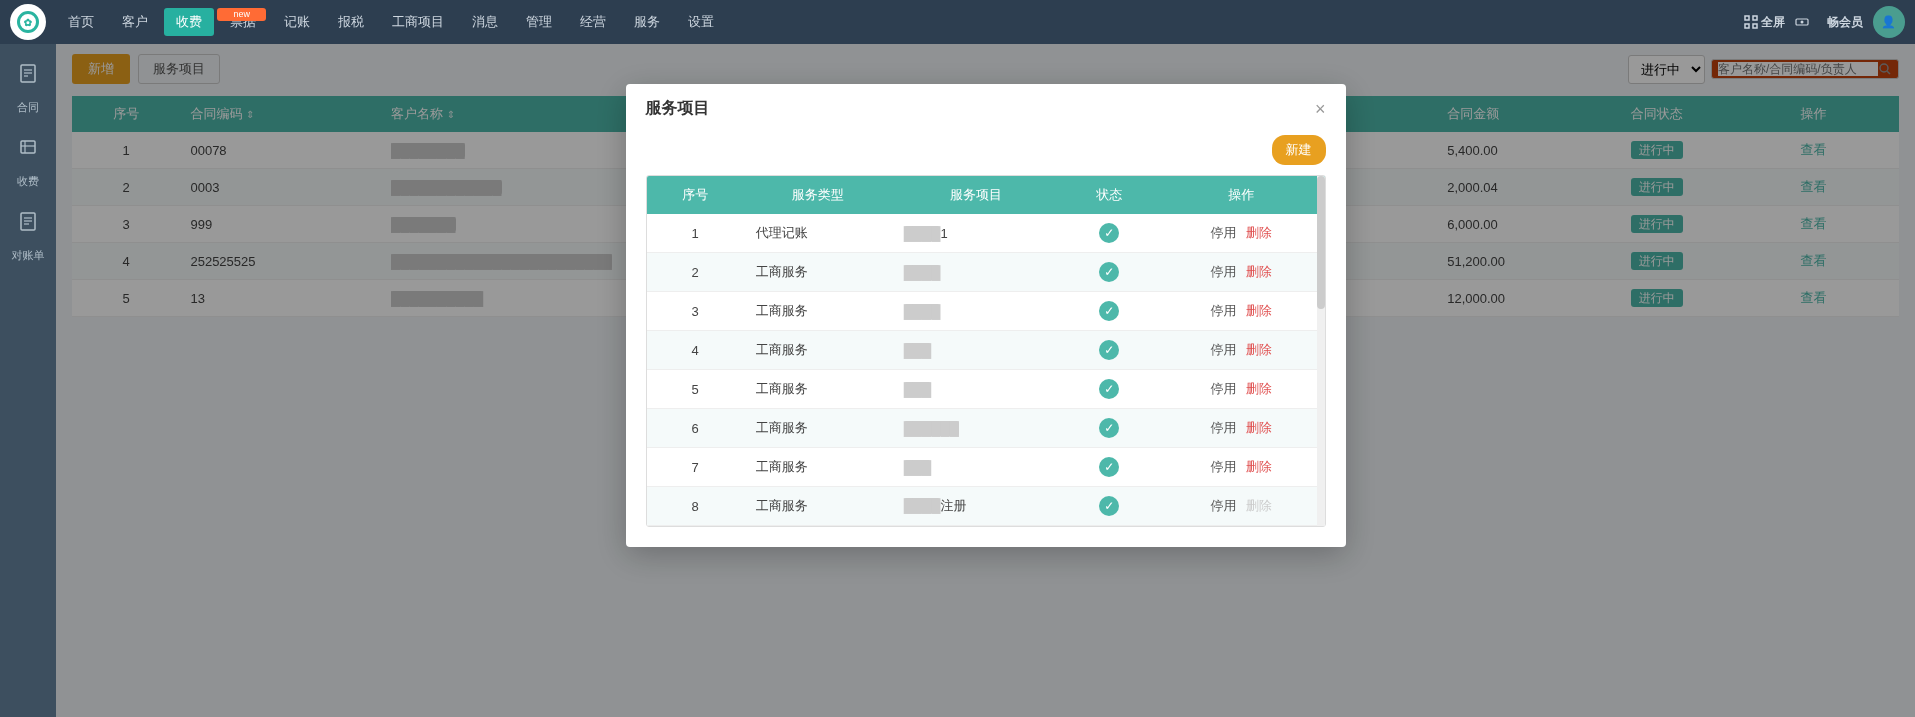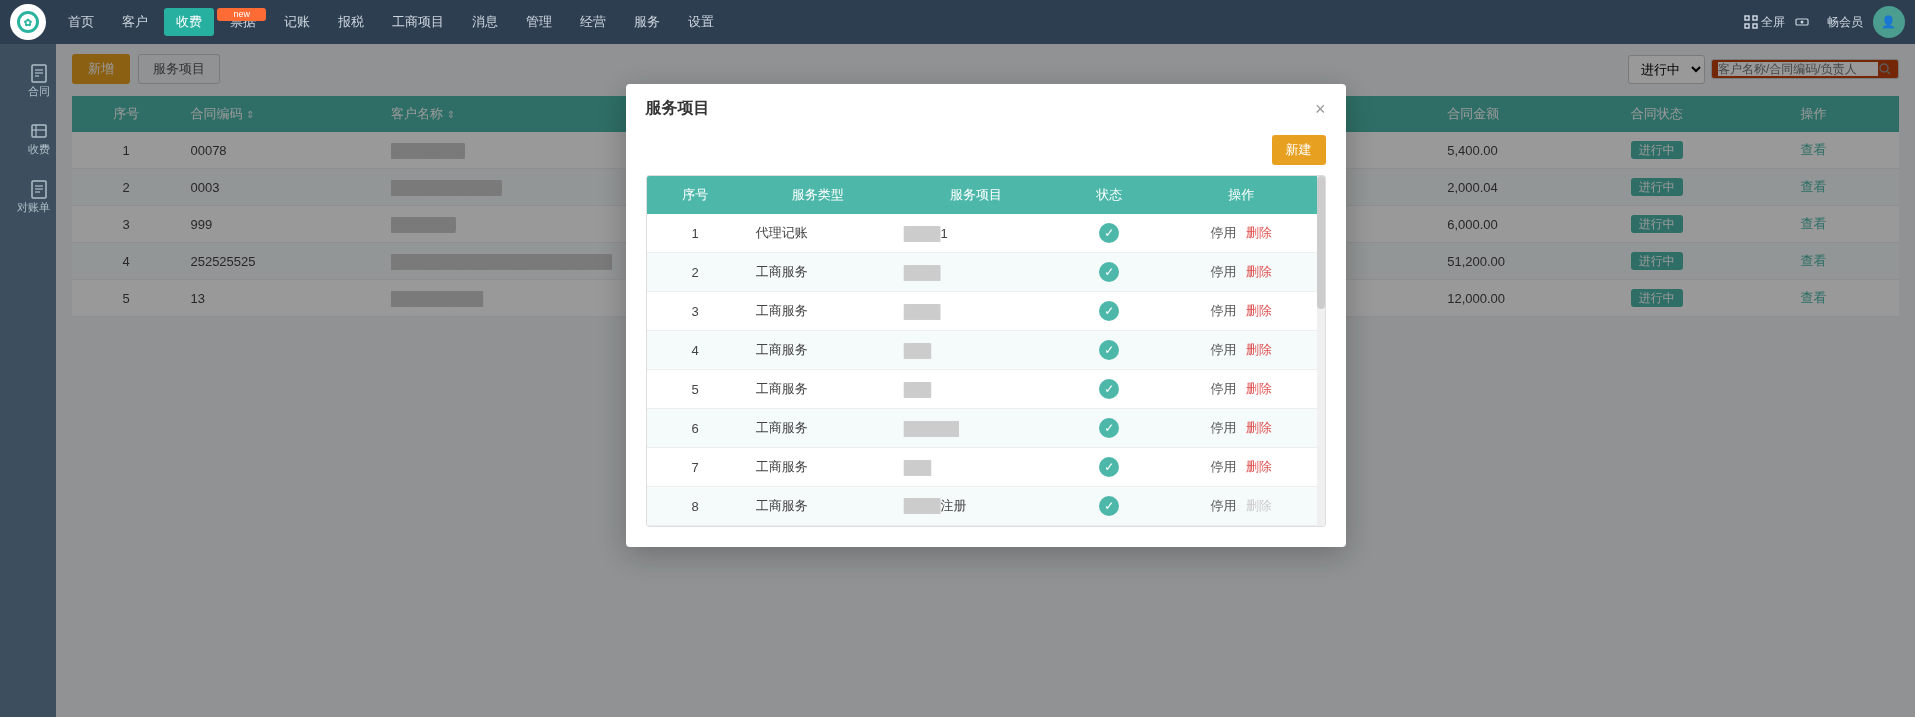--- a/index.html
+++ b/index.html
@@ -28,37 +28,37 @@
     }
     .nav-item.active { background: #27b0a0; color: #fff; }
     .nav-item .badge-new {
       position: absolute; top: 0; right: 2px;
       background: #ff6b35; color: #fff; font-size: 9px;
       padding: 1px 16px; border-radius: 3px; line-height: 1.2;
     }
     .top-nav-right {
       display: flex; align-items: center; gap: 10px; color: #cdd6df;
     }
-    .top-nav-right span { font-size: 12px; cursor: pointer; }
+    .top-nav-right span { font-size: 12px; cursor: pointer; font-weight: bold; }
     .avatar {
       width: 32px; height: 32px; background: #4a9d8f; border-radius: 50%;
       display: flex; align-items: center; justify-content: center; color: #fff;
     }
 
     
     .sidebar {
       position: fixed; top: 44px; left: 0; bottom: 0;
       width: 56px; background: #3d4f5f;
       display: flex; flex-direction: column; align-items: center;
       padding-top: 10px; gap: 5px; z-index: 90;
     }
     .sidebar-item {
-      width: 52px; display: flex; flex-direction: column; align-items: flex-end;
+      width: 52px; display: flex; flex-direction: column; align-items: center;
       padding: 8px 4px; cursor: pointer; border-radius: 4px; color: #b0bec8;
-      font-size: 11px; gap: 0;
+      font-size: 11px; gap: 16px;
     }
     .sidebar-item .icon-box {
       width: 22px; height: 22px; display: flex; align-items: center; justify-content: center;
       font-size: 16px;
     }
 
     
     .main-content {
       margin-top: 44px; margin-left: 56px;
       background: #6b7b8a; min-height: calc(100vh - 44px);
@@ -138,21 +138,21 @@
       padding: 14px 20px 8px 20px; border-bottom: none;
     }
     .modal-title { font-size: 16px; color: #333; font-weight: bold; }
     .modal-close {
       cursor: pointer; color: #999; font-size: 18px; line-height: 1;
     }
     .modal-body { padding: 0 20px 20px 20px; overflow: hidden; display: flex; flex-direction: column; }
     .modal-toolbar { display: flex; justify-content: flex-end; margin-bottom: 10px; padding-top: 8px; }
     .btn-new-modal {
       background: #e8a020; color: #fff; border: none;
-      padding: 6px 14px; border-radius: 3px; cursor: pointer; font-size: 13px;
+      padding: 6px 14px; border-radius: 13px; cursor: pointer; font-size: 13px;
     }
 
     
     .modal-table-wrap {
       border: 1px solid #ddd; border-radius: 3px; overflow: hidden;
       flex: 1; overflow-y: auto;
     }
     .modal-table { width: 100%; border-collapse: collapse; }
     .modal-table thead tr { background: #4db8aa; color: #fff; }
     .modal-table thead th {

